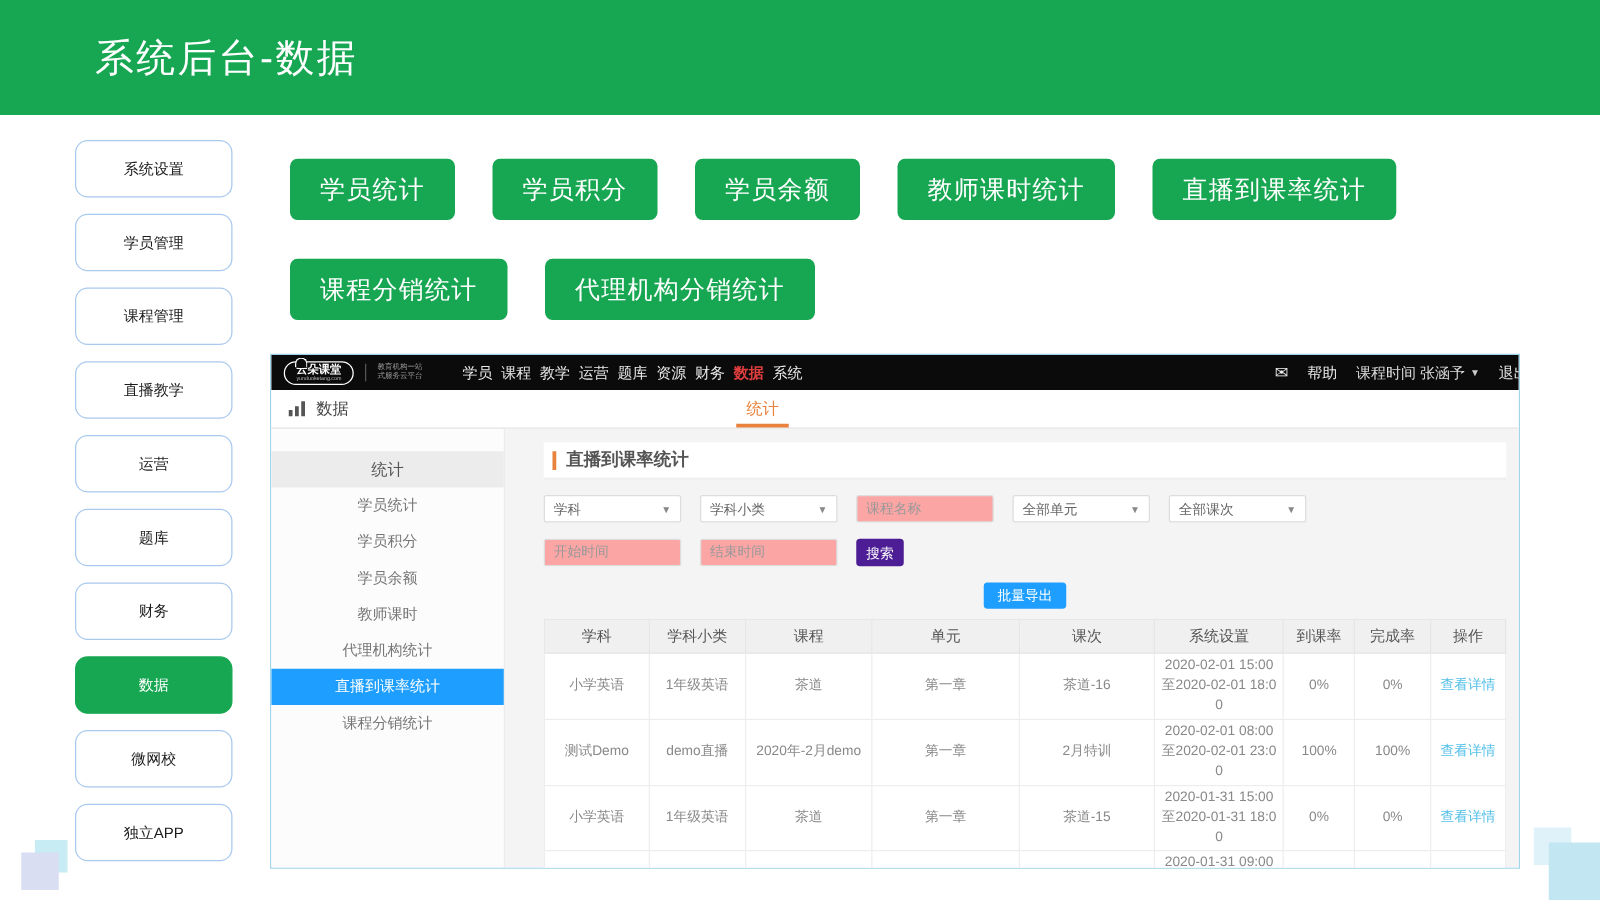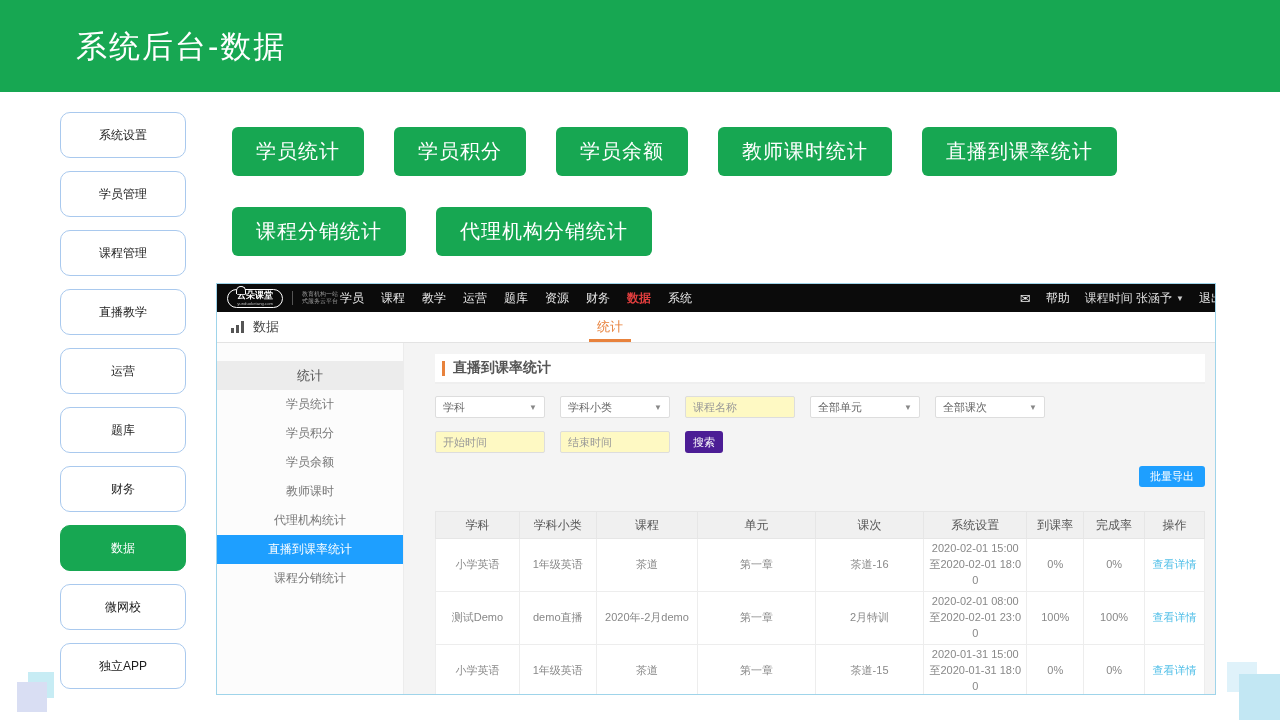--- a/index.html
+++ b/index.html
@@ -25,21 +25,21 @@
 
   
   .topbar { height:28px; background:#0b0b0b; display:flex; align-items:center; padding:0 10px; color:#ddd; font-size:12px; }
   .logo { display:flex; align-items:center; gap:5px; }
   .logo-cloud { position:relative; width:56px; height:19px; border:1px solid #fff; border-radius:10px; display:flex; flex-direction:column; align-items:center; justify-content:center; }
   .logo-cloud .bump { position:absolute; left:8px; top:-4px; width:10px; height:8px; background:#0b0b0b; border:1px solid #fff; border-bottom:none; border-radius:6px 6px 0 0; }
   .logo-main { font-size:9px; font-weight:bold; color:#fff; line-height:9px;text-align:right; }
   .logo-sub { font-size:5px; color:#bbb; line-height:6px; transform:scale(.85); }
   .logo-divider { width:1px; height:14px; background:#555; margin:0 4px; }
   .logo-tagline { font-size:6px; color:#999; line-height:7px; }
-  .nav-items { display:flex; gap:17px; margin-left:2px; }
+  .nav-items { display:flex; gap:7px; margin-left:32px; }
   .nav-item { cursor:pointer; color:#e8e8e8; }
   .nav-item.red { color:#e03e3e; font-weight:bold; }
   .nav-right { margin-left:auto; display:flex; align-items:center; gap:15px; margin-right:-18px; }
   .mail-icon { font-size:13px; color:#eee; cursor:pointer; }
   .nav-user { display:flex; align-items:center; gap:4px; cursor:pointer; }
   .nav-user .caret-down { font-size:8px; color:#ccc; }
 
   
   .subbar { position:relative; height:31px; background:#fff; border-bottom:1px solid #e3e3e3; display:flex; align-items:center; padding:0 14px; }
   .section-label { display:flex; align-items:center; gap:7px; font-size:13px; color:#444; }
@@ -58,25 +58,25 @@
 
   .pcontent { flex:1; background:#f4f4f4; padding:11px 10px 0 31px; overflow:hidden; }
   .ctitle { background:#fff; height:30px; display:flex; align-items:center; border-bottom:2px solid #efefef; }
   .ctitle .orange-bar { width:3px; height:15px; background:#e8823c; margin:0 8px 0 7px; }
   .ctitle span { font-size:14px; font-weight:bold; color:#555; }
 
   .filters { margin-top:12px; }
   .frow { display:flex; gap:15px; margin-bottom:13px; align-items:center; }
   .fselect { width:110px; height:22px; background:#fff; border:1px solid #ddd; border-radius:2px; display:flex; align-items:center; justify-content:space-between; padding:0 7px; font-size:11px; color:#666; cursor:pointer; }
   .fselect .caret-down { font-size:8px; color:#888; }
-  .finput { width:110px; height:22px; background:#fef9c3; border:1px solid #ddd; border-radius:2px; padding:0 7px; font-size:11px; color:#666; }
+  .finput { width:110px; height:22px; background:#fca5a5; border:1px solid #ddd; border-radius:2px; padding:0 7px; font-size:11px; color:#666; }
   .finput::placeholder { color:#999; }
   .search-btn { width:38px; height:22px; background:#4c1d95; border:none; border-radius:3px; color:#fff; font-size:11px; cursor:pointer; }
 
-  .export-row { display:flex; justify-content:flex-end; margin:10px 0 24px; }
+  .export-row { display:flex; justify-content:center; margin:10px 0 8px; }
   .export-btn { width:66px; height:21px; background:#1e9fff; border:none; border-radius:3px; color:#fff; font-size:11px; cursor:pointer; }
 
   table.data { width:100%; border-collapse:collapse; background:#fff; table-layout:fixed; }
   table.data th { height:27px; background:#f0f0f0; border:1px solid #e6e6e6; font-size:12px; font-weight:normal; color:#555; }
   table.data td { height:33px; border:1px solid #ededed; font-size:11px; color:#888; text-align:center; padding:2px 4px; word-break:break-all; line-height:1.45; }
   table.data td.link { color:#54c0e8; cursor:pointer; }
 
   
   .sq { position:absolute; }
   .sq-bl-cyan   { left:28px; top:672px; width:26px; height:26px; background:#c7ecf4; }

